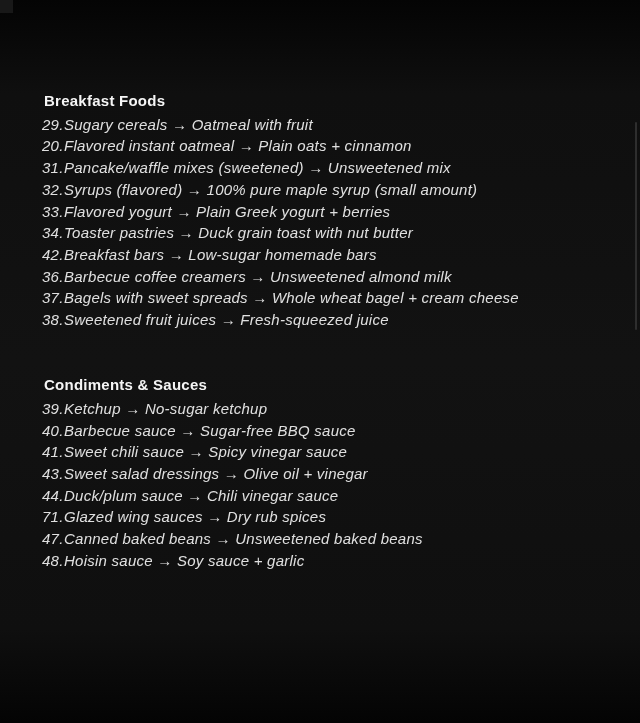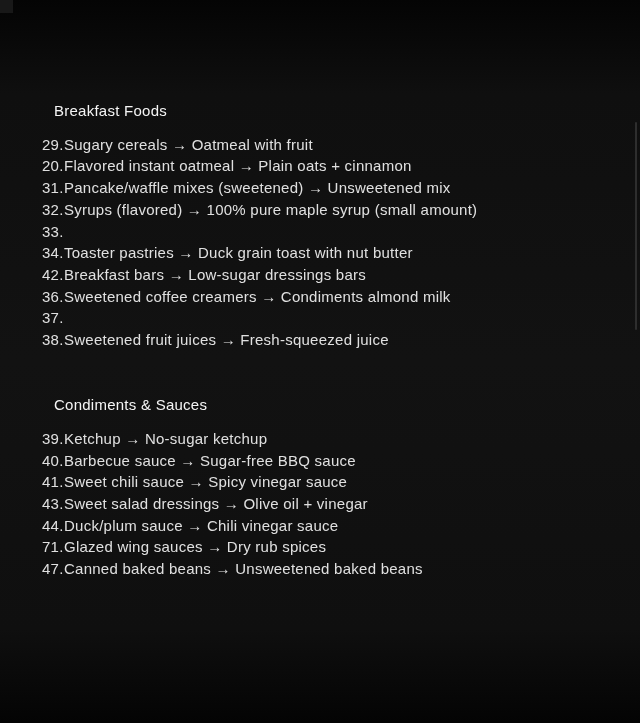--- a/index.html
+++ b/index.html
@@ -23,34 +23,35 @@
     height: 13px;
     background: #181818;
   }
   .content {
     position: absolute;
     left: 42px;
     top: 88px;
     right: 56px;
   }
   .section-title {
-    margin: 12px;
+    margin: 2px;
     font-size: 15px;
     line-height: 21.7px;
-    font-weight: 400;
+    font-weight: 700;
     letter-spacing: 0.25px;
     color: var(--heading, #f5f5f5);
   }
   .row {
     display: flex;
     font-size: 15px;
     line-height: 21.7px;
     letter-spacing: 0.25px;
     color: var(--text, #e0e0e0);
     white-space: nowrap;
+    font-style: italic;
   }
   .num {
     flex: 0 0 22px;
     width: 22px;
   }
   .section + .section {
     margin-top: 43.4px;
   }
   .scrollbar-thumb {
     position: absolute;
@@ -83,35 +84,37 @@
       <div class="row">
         <span class="num">31.</span>
         <span class="txt">Pancake/waffle mixes (sweetened) → Unsweetened mix</span>
       </div>
       <div class="row">
         <span class="num">32.</span>
         <span class="txt">Syrups (flavored) → 100% pure maple syrup (small amount)</span>
       </div>
       <div class="row">
         <span class="num">33.</span>
+        <span class="txt">Flavored yogurt → Plain Greek yogurt + berries</span>
       </div>
       <div class="row">
         <span class="num">34.</span>
         <span class="txt">Toaster pastries → Duck grain toast with nut butter</span>
       </div>
       <div class="row">
         <span class="num">42.</span>
-        <span class="txt">Breakfast bars → Low-sugar dressings bars</span>
+        <span class="txt">Breakfast bars → Low-sugar homemade bars</span>
       </div>
       <div class="row">
         <span class="num">36.</span>
-        <span class="txt">Sweetened coffee creamers → Condiments almond milk</span>
+        <span class="txt">Barbecue coffee creamers → Unsweetened almond milk</span>
       </div>
       <div class="row">
         <span class="num">37.</span>
+        <span class="txt">Bagels with sweet spreads → Whole wheat bagel + cream cheese</span>
       </div>
       <div class="row">
         <span class="num">38.</span>
         <span class="txt">Sweetened fruit juices → Fresh-squeezed juice</span>
       </div>
     </section>
 
     <section class="section">
       <h2 class="section-title">Condiments &amp; Sauces</h2>
       <div class="row">
@@ -135,18 +138,22 @@
         <span class="txt">Duck/plum sauce → Chili vinegar sauce</span>
       </div>
       <div class="row">
         <span class="num">71.</span>
         <span class="txt">Glazed wing sauces → Dry rub spices</span>
       </div>
       <div class="row">
         <span class="num">47.</span>
         <span class="txt">Canned baked beans → Unsweetened baked beans</span>
       </div>
+      <div class="row">
+        <span class="num">48.</span>
+        <span class="txt">Hoisin sauce → Soy sauce + garlic</span>
+      </div>
     </section>
 
   </main>
 
   <div class="scrollbar-thumb"></div>
 </div>
 
 </body></html>

